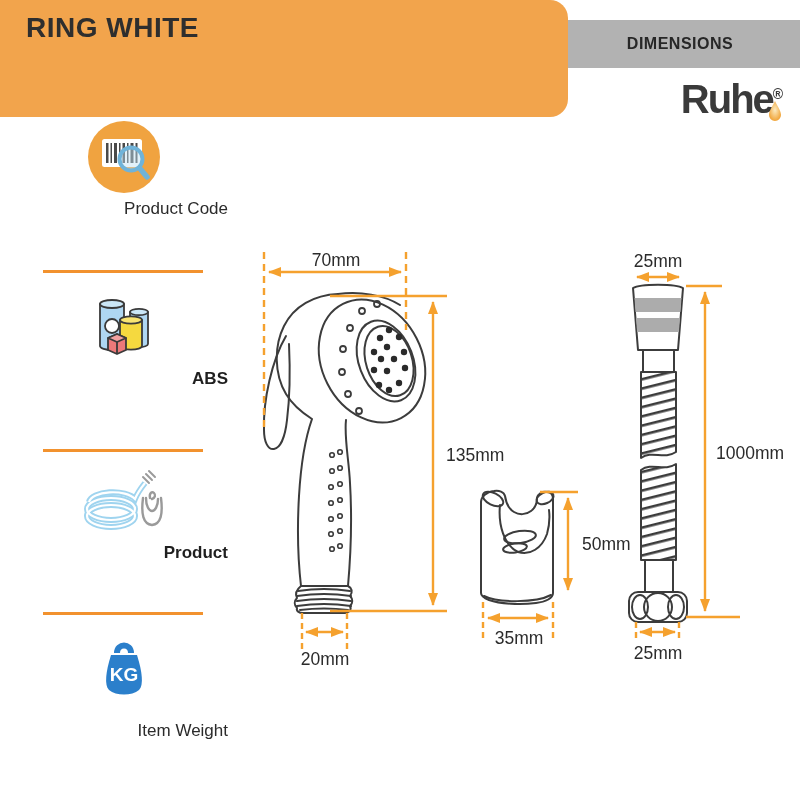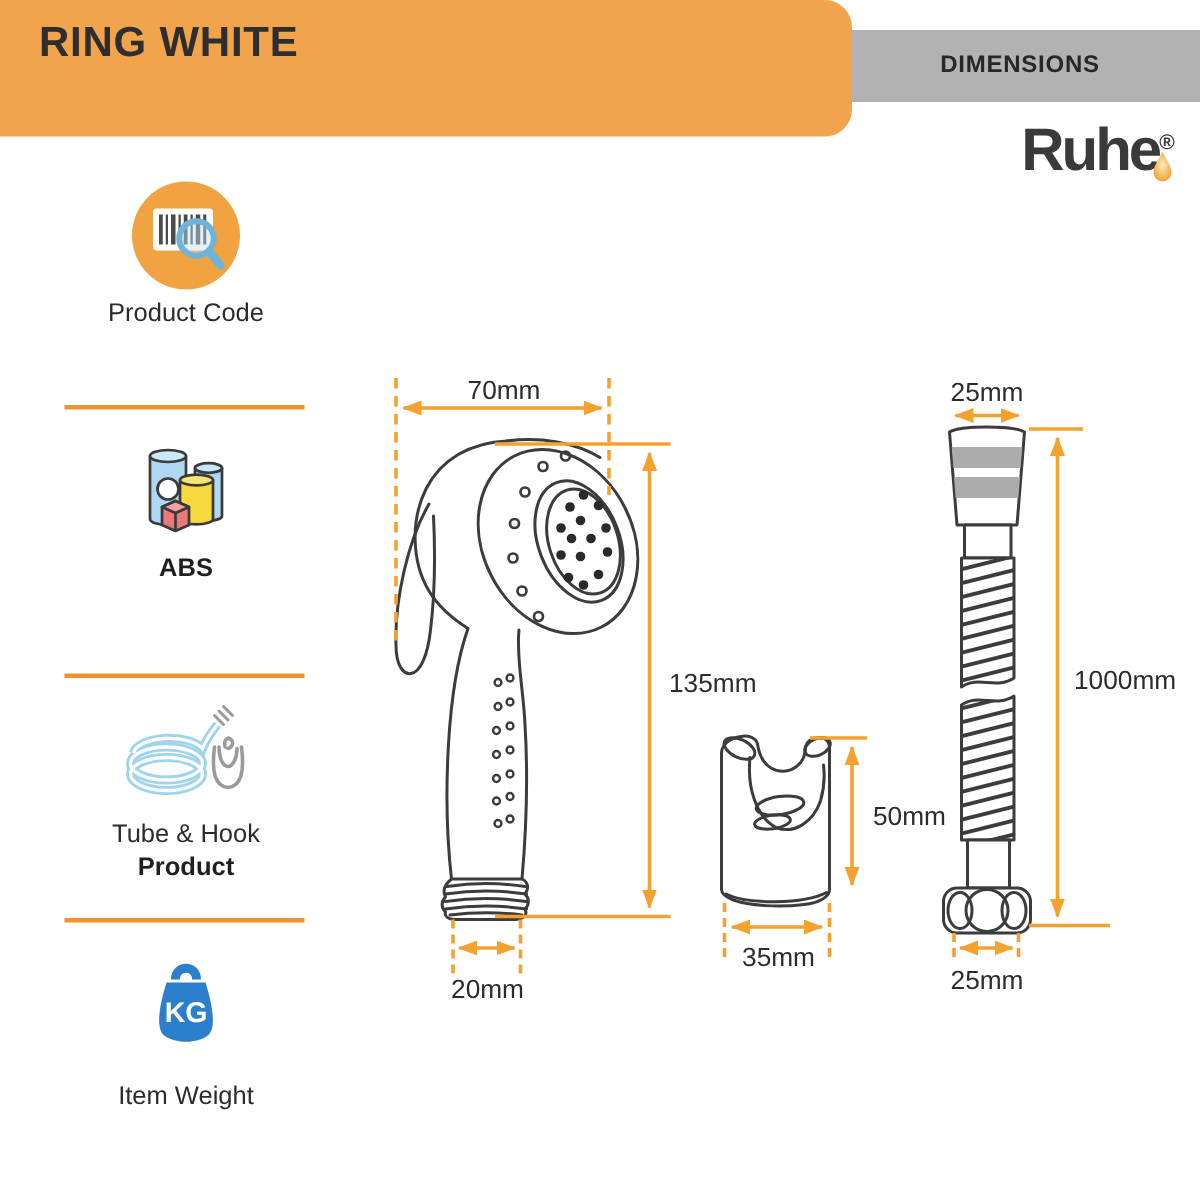--- a/index.html
+++ b/index.html
@@ -1,39 +1,39 @@
 <!DOCTYPE html>
 <html><head>
 <meta charset="utf-8">
 <style>
   * { margin:0; padding:0; box-sizing:border-box; }
   html,body { width:800px; height:800px; background:#ffffff; font-family:"Liberation Sans", sans-serif; position:relative; overflow:hidden; }
 
   
   .banner-orange {
-    position:absolute; left:0; top:0; width:568px; height:91px;
+    position:absolute; left:0; top:0; width:568px; height:117px;
     background:#F2A44C; border-radius:0 18px 18px 0; z-index:2;
     padding:11px 0 0 26px;
   }
   .banner-title { font-size:28px; font-weight:bold; color:#2E2E2E; letter-spacing:0.5px; line-height:34px; }
   .banner-subtitle { font-size:26px; color:#ffffff; letter-spacing:0.5px; line-height:33px; }
 
   .gray-band {
     position:absolute; left:560px; top:20px; width:240px; height:48px;
     background:#B2B2B2; z-index:1; display:flex; align-items:center; justify-content:center;
   }
   .gray-band .dim-text { font-size:16px; font-weight:bold; color:#272727; letter-spacing:0.5px; }
 
   .brand { position:absolute; left:644px; top:72px; width:176px; height:48px; z-index:3; text-align:center; }
   .brand-word { font-size:40px; font-weight:bold; color:#3A3A3A; letter-spacing:-2px; position:relative; display:inline-block; line-height:44px;}
   .brand-reg { font-size:14px; font-weight:bold; color:#3A3A3A; vertical-align:super; letter-spacing:0; }
   .brand-drop { position:absolute; left:86px; top:28px; }
 
   
-  .side-item { position:absolute; left:20px; width:208px; text-align:center; }
+  .side-item { position:absolute; left:20px; width:208px; text-align:right; }
   .side-icon { display:block; margin:0 auto; }
   .side-label { font-size:17px; color:#2B2B2B; line-height:22px; margin-top:3px; }
   .side-value { font-size:17px; color:#1F1F1F; font-weight:bold; line-height:22px; }
   .divider { position:absolute; left:43px; width:160px; height:3px; background:#F2922E; }
 
   
   .drawing-svg { position:absolute; left:0; top:0; width:800px; height:800px; z-index:0; }
   .dim-label { font-size:17.5px; fill:#2B2B2B; font-family:"Liberation Sans", sans-serif; }
 </style>
 </head>
@@ -117,21 +117,20 @@
       <line x1="64" y1="13" x2="70" y2="19"></line>
         <line x1="67" y1="10" x2="73" y2="16"></line>
         <line x1="70" y1="7" x2="76" y2="13"></line>
     </g>
     <g fill="none" stroke="#9A9A9A" stroke-width="2.4" stroke-linecap="round">
       <path d="M64,34 C62,50 64,60 73,61 C82,60 84,50 82,34"></path>
       <path d="M67,34 C67,42 70,47 73,47 C76,47 79,42 79,35"></path>
       <path d="M71,34 C70,29 73,27 75,29 C77,31 76,34 73,35"></path>
     </g>
   </svg>
-  <div class="side-label">Tube &amp; Hook</div>
   <div class="side-value">Product</div>
 </div>
 
 <div class="divider" style="top:612px;"></div>
 
 <div class="side-item" style="top:631px;">
   <svg class="side-icon" width="86" height="86" viewBox="0 0 86 86">
     <path d="M36,22 C36,12 50,12 50,22" fill="none" stroke="#2B7FCB" stroke-width="6"></path>
     <path d="M30,24 L56,24 C61,40 63,54 58,59 C51,65 35,65 28,59 C23,54 25,40 30,24 Z" fill="#2B7FCB"></path>
     <text x="43" y="50" text-anchor="middle" font-family="Liberation Sans, sans-serif" font-size="19" font-weight="bold" fill="#ffffff">KG</text>

